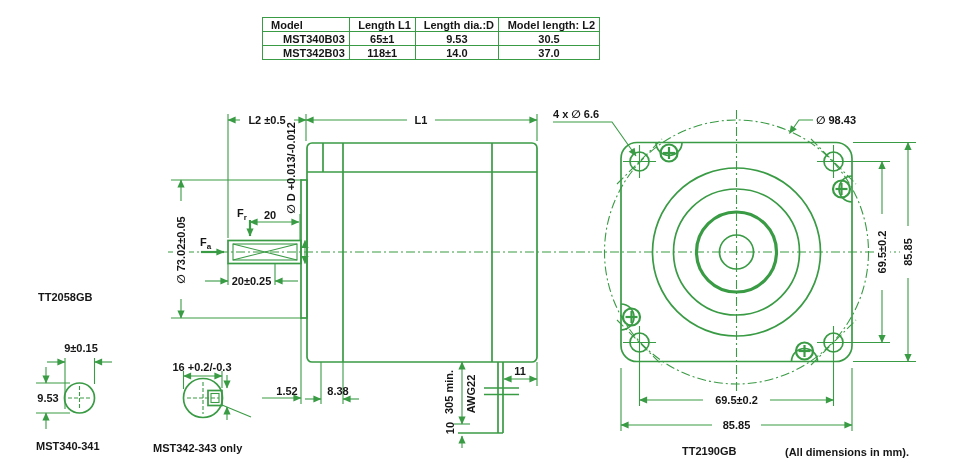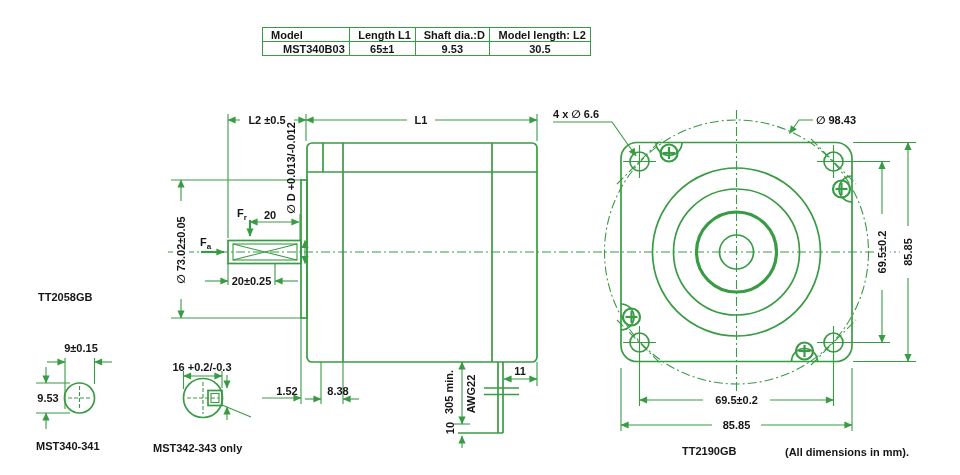--- a/index.html
+++ b/index.html
@@ -14,21 +14,21 @@
   .force{stroke:var(--line);stroke-width:2.2;fill:none;}
   .cl{stroke:var(--line);stroke-width:1.1;fill:none;stroke-dasharray:9 3 2 3;}
   .xh{stroke:var(--line);stroke-width:1.1;fill:none;stroke-dasharray:4 2;}
   .wbg{fill:#fff;}
   .arrfill{fill:var(--line);}
   
   .t{font:bold 11px "Liberation Sans","DejaVu Sans",sans-serif;fill:var(--ink);}
   .tm{text-anchor:middle;}
   .sub{font-size:8px;}
   
-  .spec{position:absolute;left:262px;top:27px;border-collapse:collapse;
+  .spec{position:absolute;left:262px;top:17px;border-collapse:collapse;
         font:bold 11px "Liberation Sans","DejaVu Sans",sans-serif;color:var(--ink);}
   .spec td,.spec th{border:1.5px solid var(--line);padding:0 4px;height:13px;
         text-align:center;white-space:nowrap;}
   .spec th{text-align:left;padding-left:8px;}
   .spec td.mod{text-align:center;padding-left:20px;}
   .spec th.num{text-align:right;}
 </style>
 </head>
 <body>
 
@@ -258,25 +258,31 @@
   <colgroup>
         <col style="width:83px">
         <col style="width:66px">
         <col style="width:69px">
         <col style="width:101px">
       </colgroup>
   <tbody>
         <tr>
     <th>Model</th>
     <th class="num">Length L1</th>
-    <th class="num">Shaft dia.:D</th>
+    <th class="num">Length dia.:D</th>
     <th class="num">Model length: L2</th>
   </tr>
   <tr>
     <td class="mod">MST340B03</td>
     <td>65±1</td>
     <td>9.53</td>
     <td>30.5</td>
   </tr>
+  <tr>
+    <td class="mod">MST342B03</td>
+    <td>118±1</td>
+    <td>14.0</td>
+    <td>37.0</td>
+  </tr>
 </tbody>
     </table>
 
 </div>
 
 </body></html>

